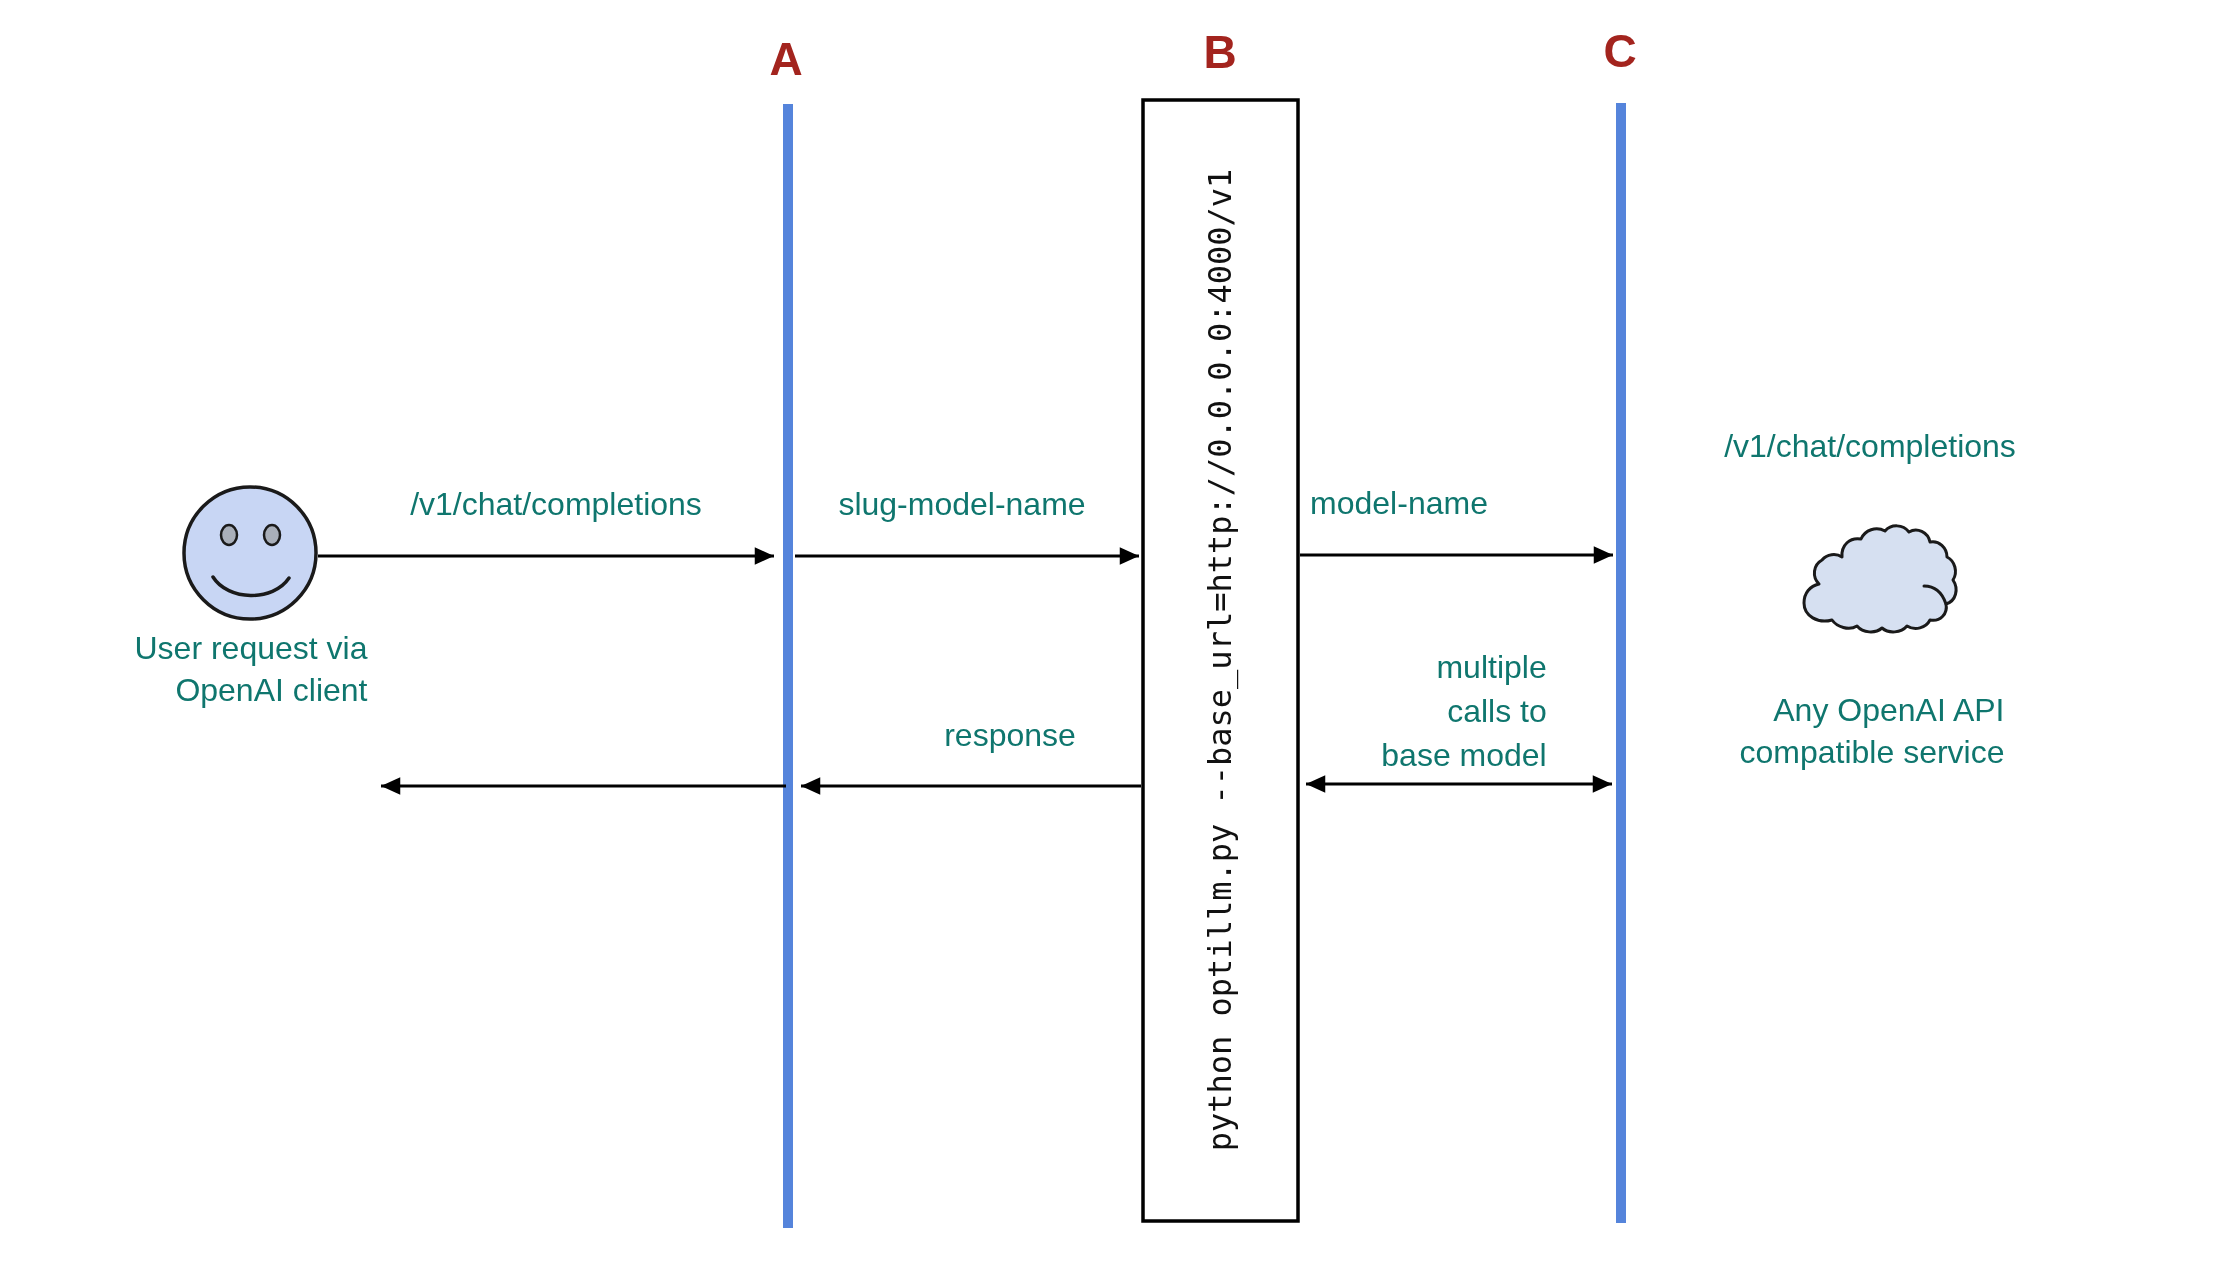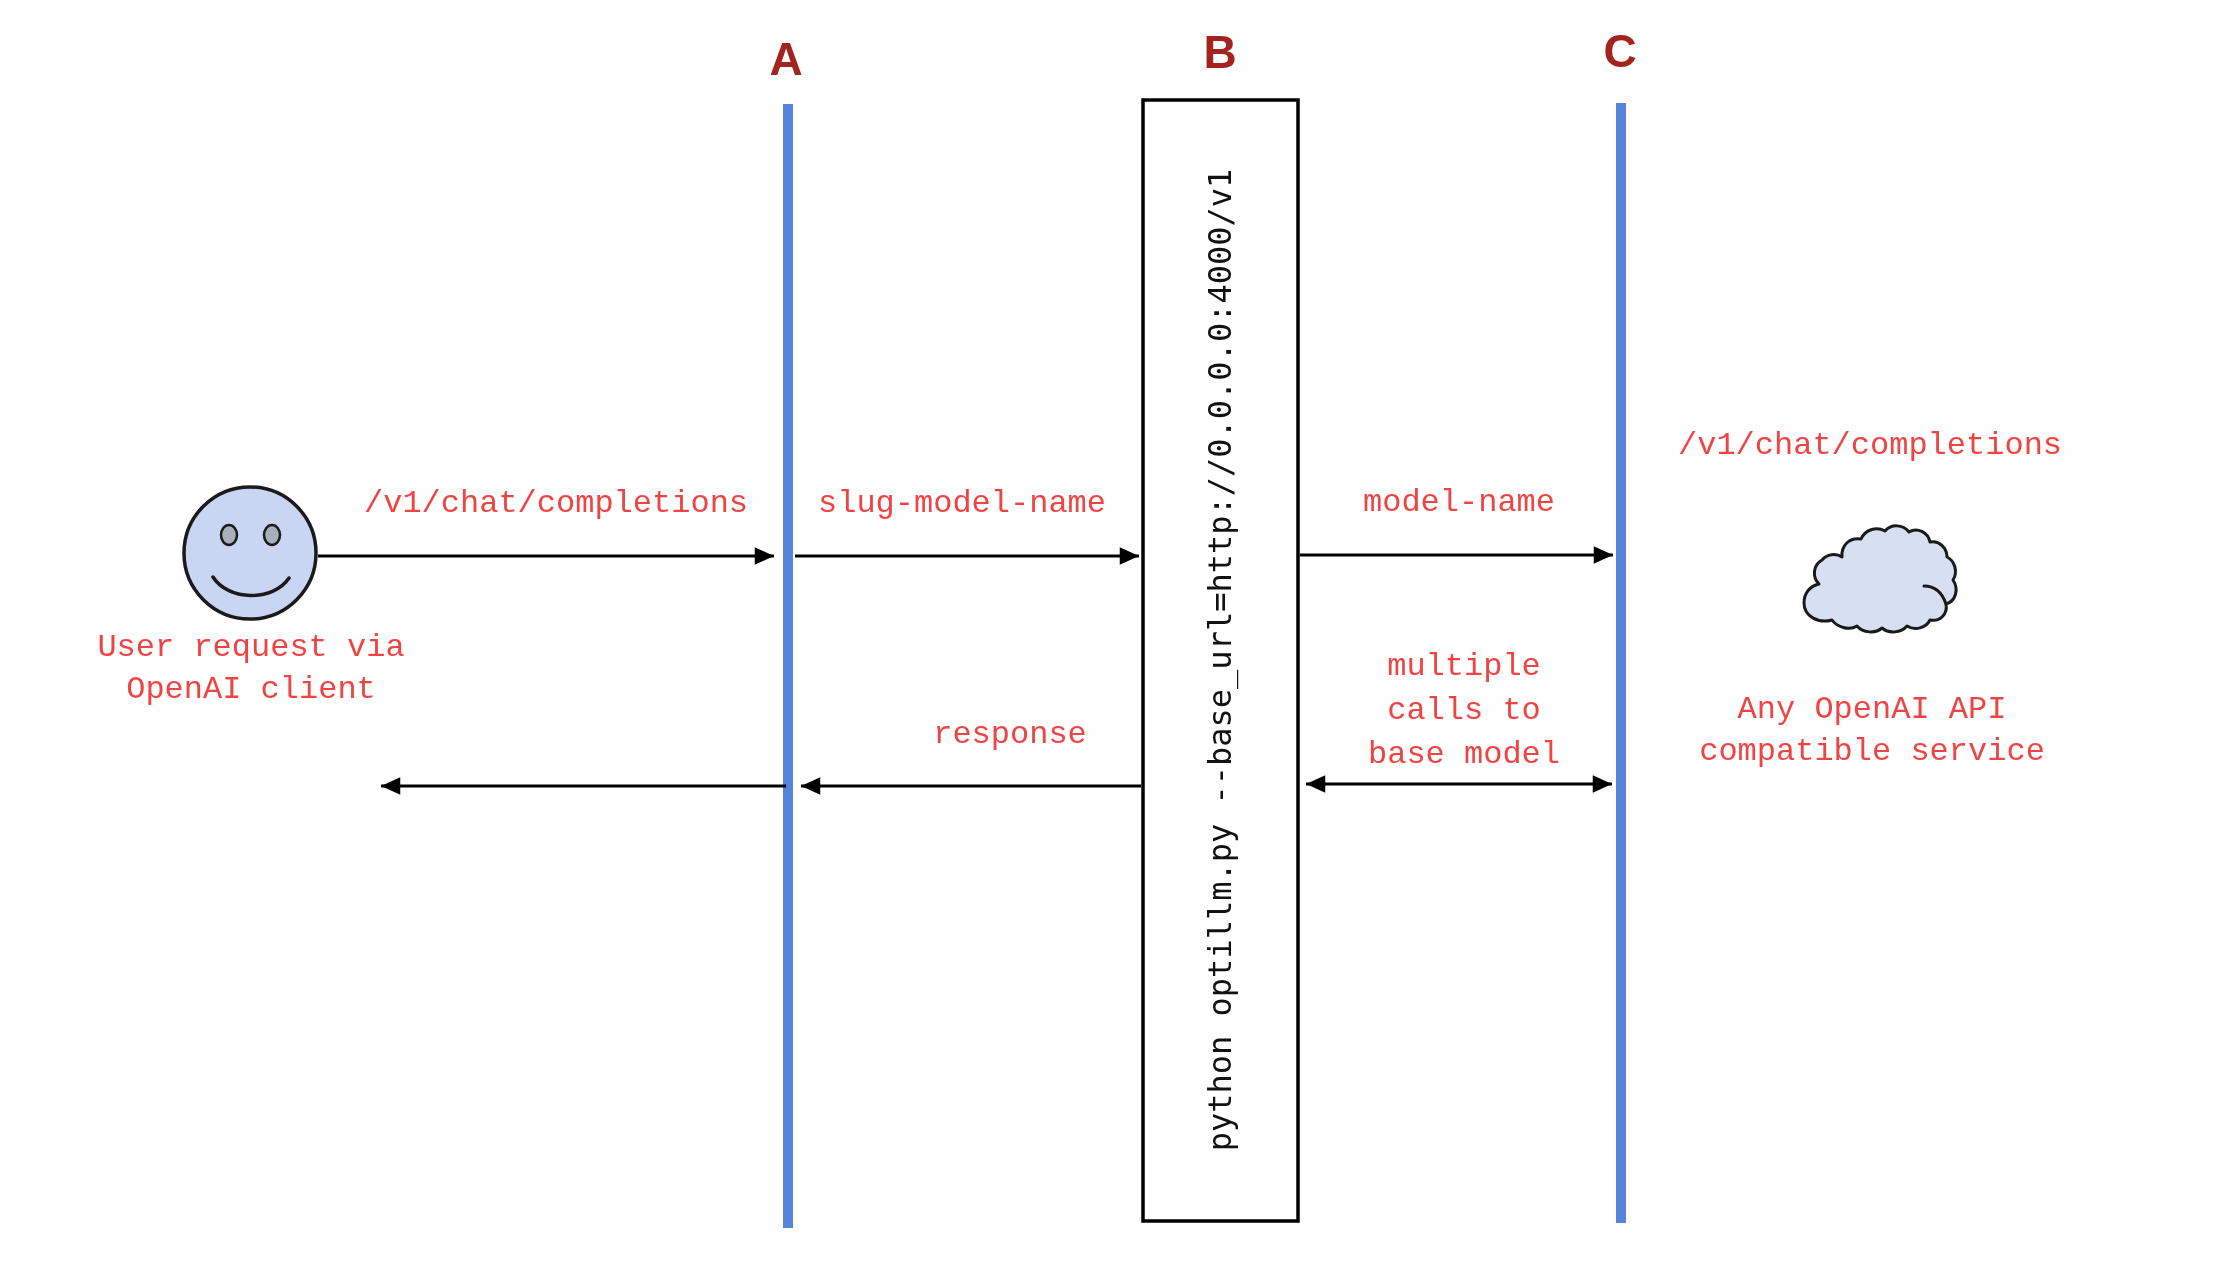--- a/index.html
+++ b/index.html
@@ -21,26 +21,26 @@
     font-family: "Liberation Sans", sans-serif;
     font-weight: 700;
     font-size: 46px;
     line-height: 48px;
     color: #A3241E;
     white-space: nowrap;
   }
   .mono {
     position: absolute;
     transform: translateX(-50%);
-    font-family: Liberation Mono, monospace;
+    font-family: Liberation Sans, sans-serif;
     font-size: 32px;
     line-height: 42px;
-    color: #ef4444;
+    color: #0f766e;
     white-space: pre-line;
-    text-align: center;
+    text-align: right;
   }
   .multi {
     line-height: 44px;
   }
   .vcmd {
     position: absolute;
     left: 1220px;
     top: 660px;
     transform: translate(-50%, -50%) rotate(-90deg);
     font-family: "DejaVu Sans Mono", monospace;
@@ -103,21 +103,21 @@
       <path d="M 150 80 C 146 68 138 62 128 62" fill="none" stroke="#1a1a1a" stroke-width="3" stroke-linecap="round"></path>
     </g>
   </svg>
 
   <div class="ll-label" style="left:786px; top:35px;">A</div>
   <div class="ll-label" style="left:1220px; top:28px;">B</div>
   <div class="ll-label" style="left:1620px; top:27px;">C</div>
 
   <div class="mono" style="left:556px; top:483px;">/v1/chat/completions</div>
   <div class="mono" style="left:962px; top:483px;">slug-model-name</div>
-  <div class="mono" style="left:1459px; top:482px;">model-name</div>
+  <div class="mono" style="left:1399px; top:482px;">model-name</div>
 
   <div class="mono" style="left:1010px; top:714px;">response</div>
   <div class="mono" style="left:251px; top:627px;">User request via
 OpenAI client</div>
 
   <div class="mono multi" style="left:1464px; top:645px;">multiple
 calls to
 base model</div>
 
   <div class="vcmd">python optillm.py --base_url=http://0.0.0.0:4000/v1</div>

